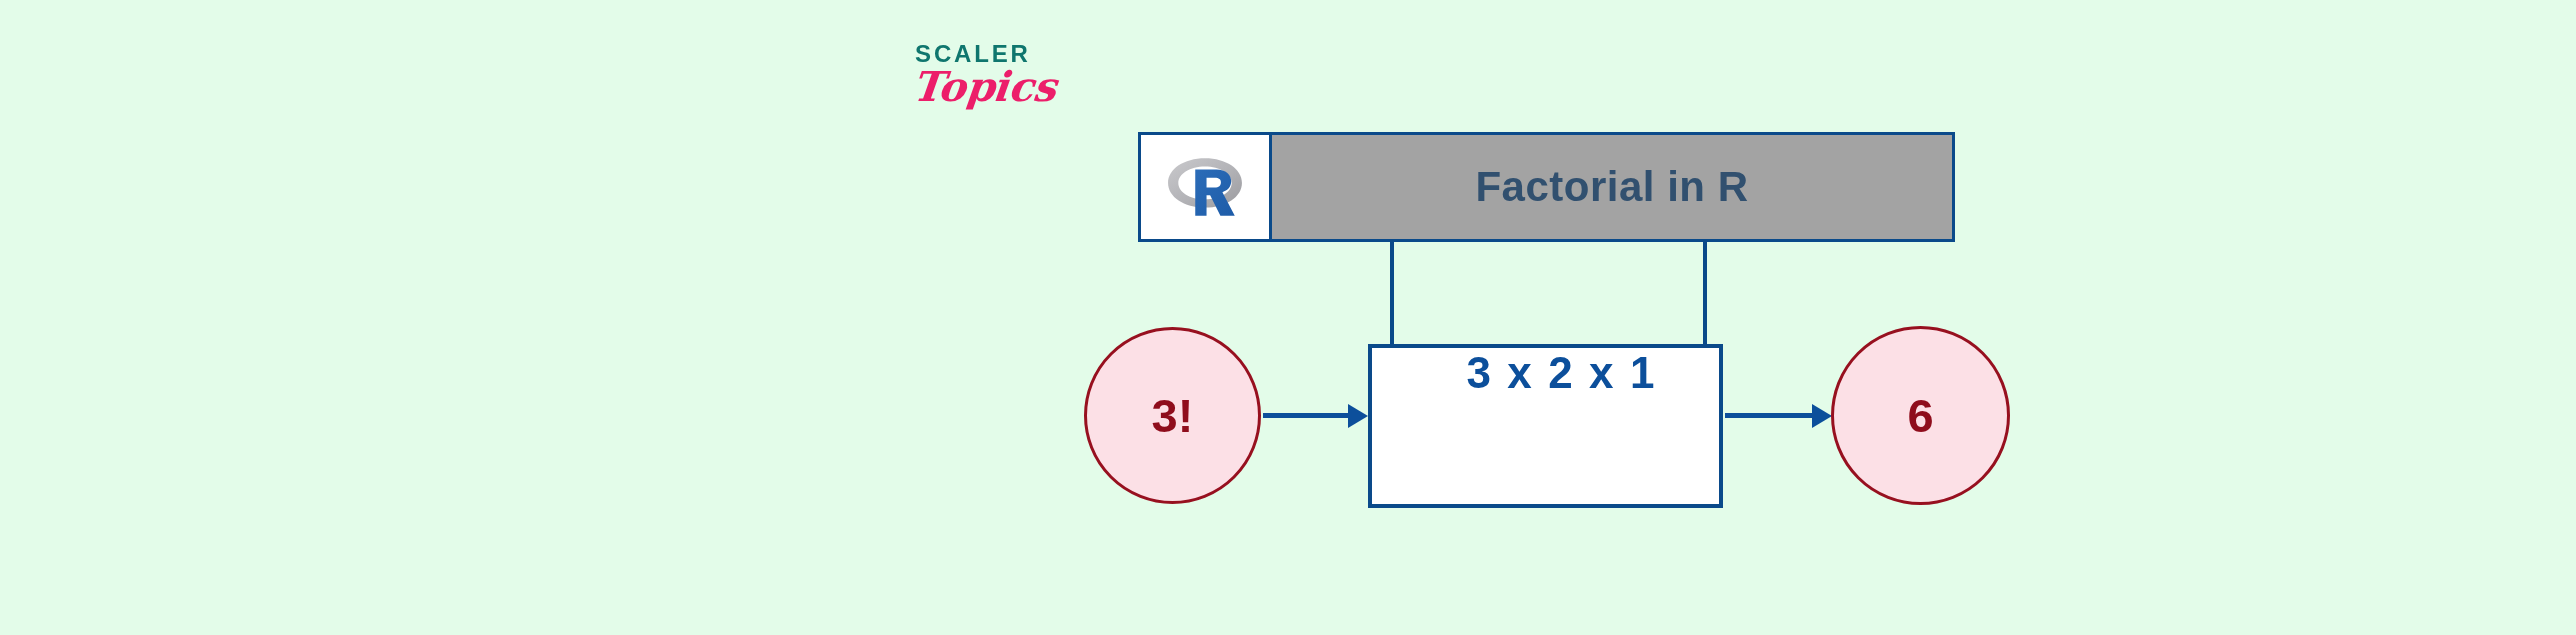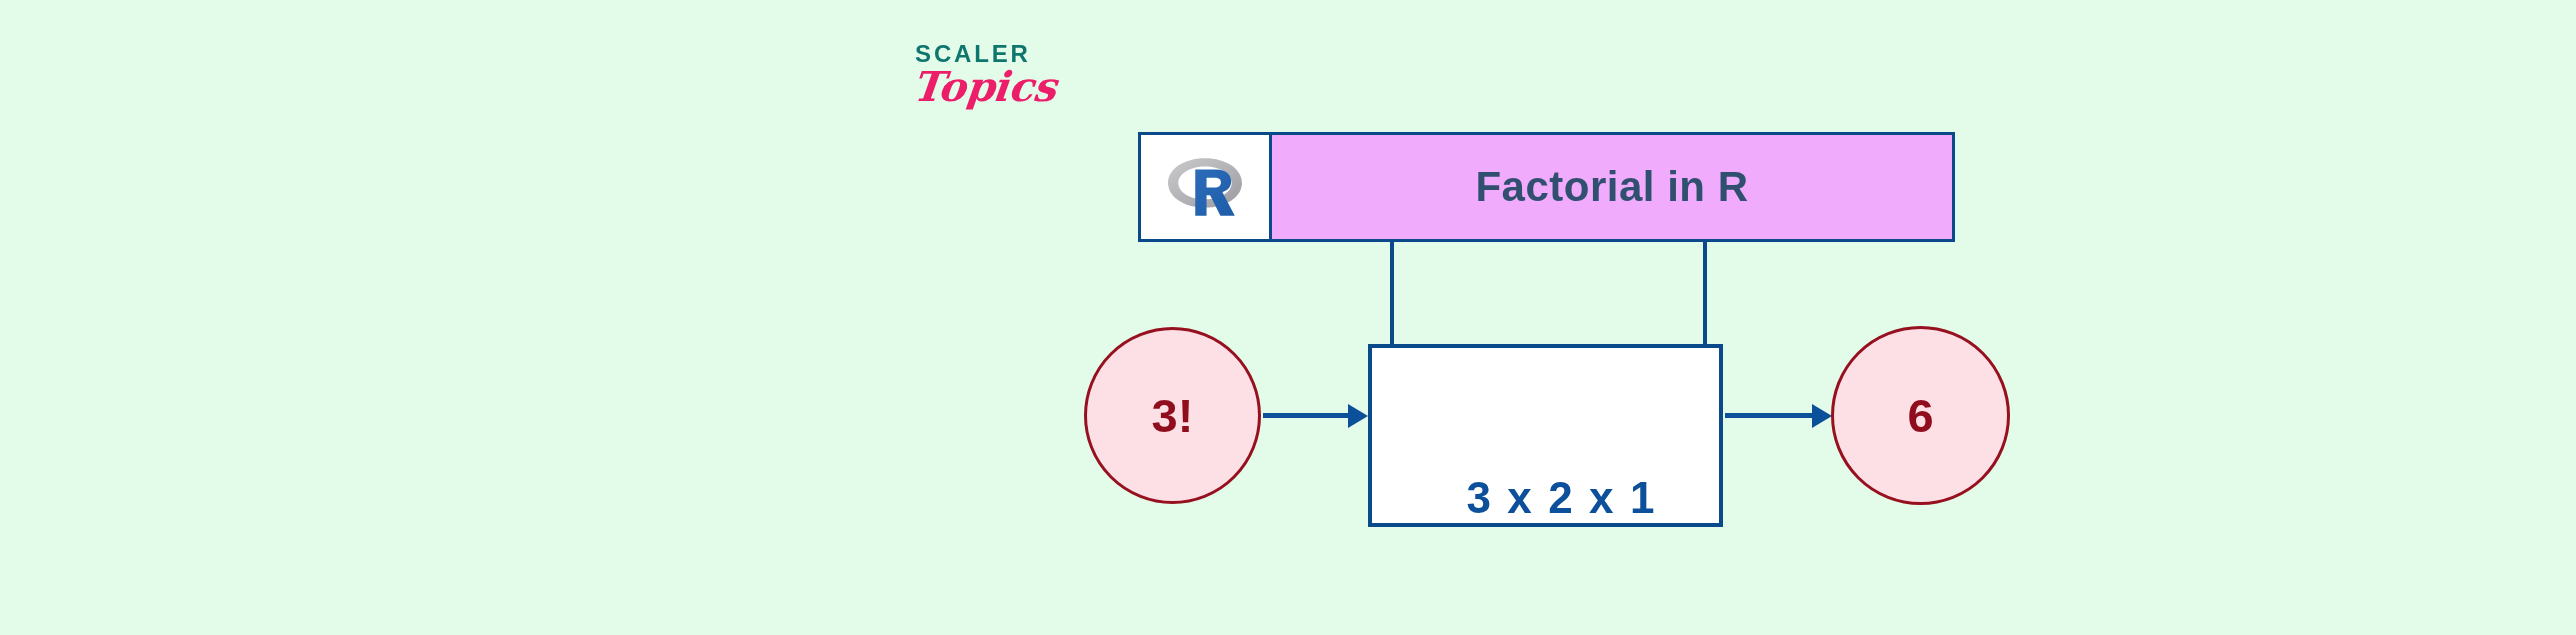--- a/index.html
+++ b/index.html
@@ -53,21 +53,21 @@
     letter-spacing: -0.5px;
   }
 
   
   #title-box {
     position: absolute;
     left: 1138px;
     top: 132px;
     width: 817px;
     height: 110px;
-    background: #f0abfc;
+    background: #a3a3a3;
     border: 3.1px solid #0a4a8a;
     box-sizing: border-box;
     display: flex;
     align-items: stretch;
   }
   #rlogo-cell {
     width: 131px;
     flex: 0 0 131px;
     border-right: 3.1px solid #0a4a8a;
     box-sizing: border-box;
@@ -100,26 +100,26 @@
   }
   #connector-left  { left: 1390px; top: 241px; height: 106px; }
   #connector-right { left: 1703px; top: 241px; height: 106px; }
 
   
   #expression-box {
     position: absolute;
     left: 1368px;
     top: 344px;
     width: 355px;
-    height: 183px;
+    height: 164px;
     background: #ffffff;
     border: 4.1px solid #0a4a8a;
     box-sizing: border-box;
     display: flex;
-    align-items: flex-end;
+    align-items: flex-start;
     justify-content: center;
     padding-left: 32px;
   }
   #expression-text {
     font-family: "Liberation Sans", sans-serif;
     font-weight: 700;
     font-size: 44px;
     color: #0c4f9b;
     letter-spacing: 2.1px;
     white-space: nowrap;

